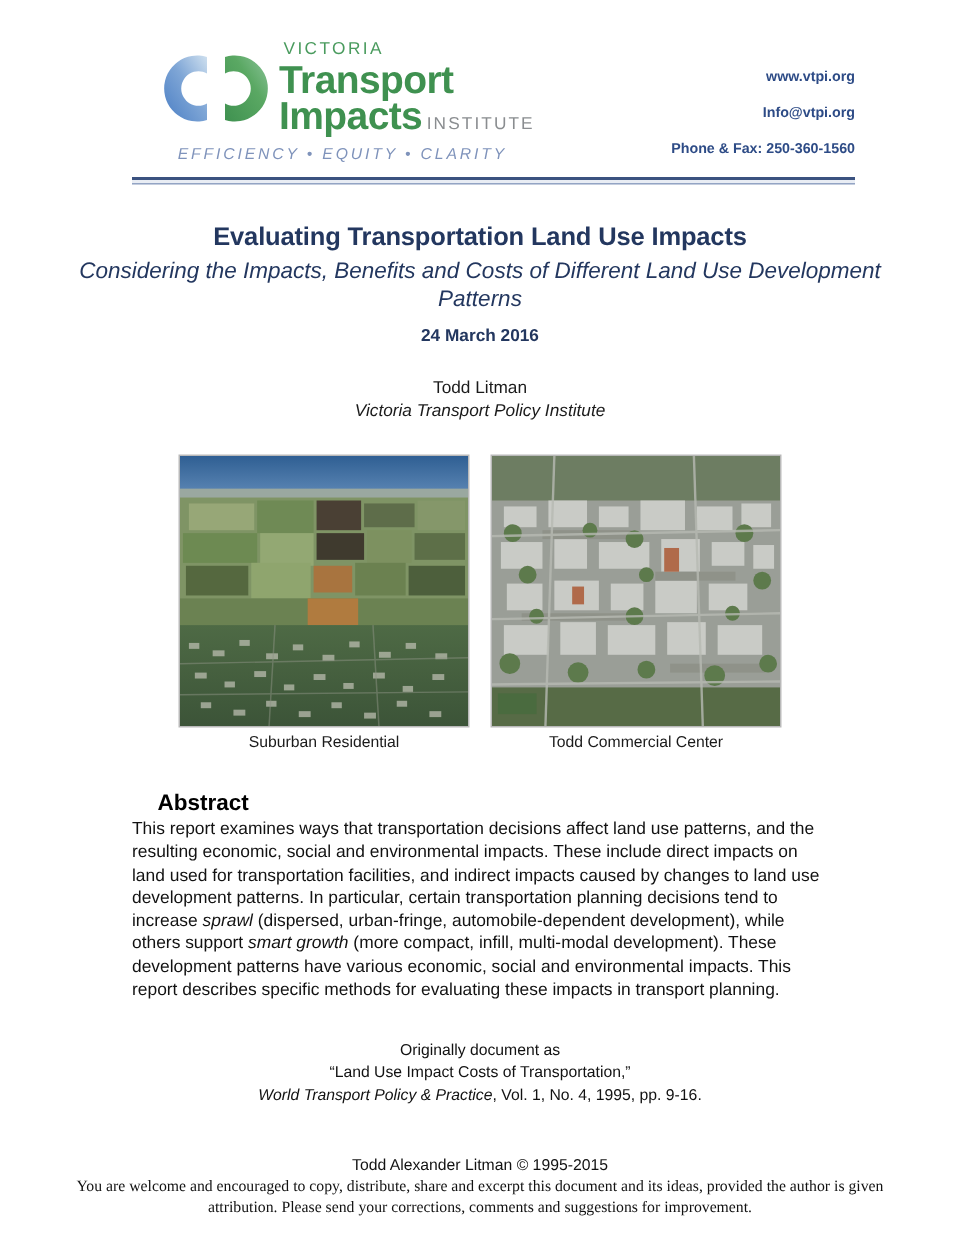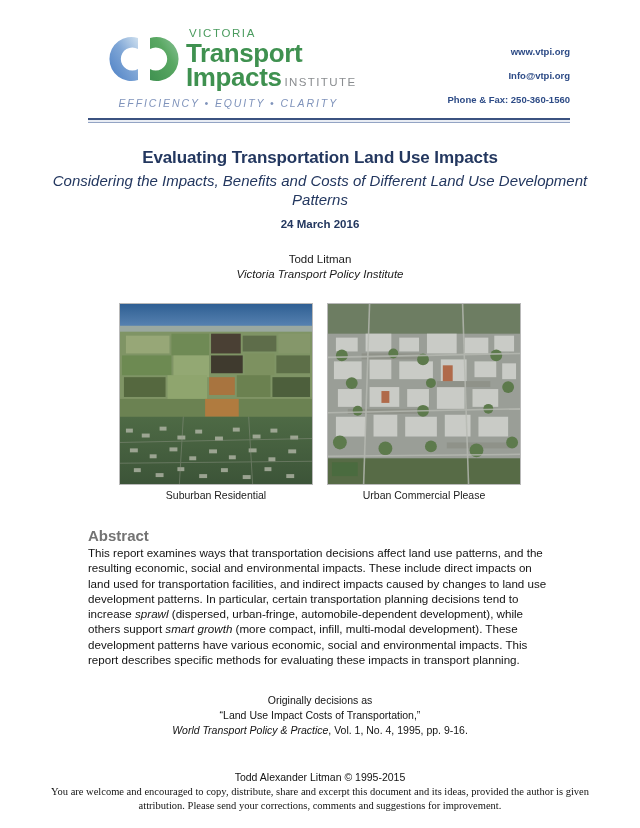--- a/index.html
+++ b/index.html
@@ -171,22 +171,22 @@
     margin-top: 4px;
   }
 
   
   .abstract {
     margin: 26px 86px 0 88px;
   }
   .abstract h2 {
     font-size: 15px;
     font-weight: bold;
-    color: #737373;
-    margin: 0 0 1px 0;
+    color: #000000;
+    margin: 0 0 1px 17px;
   }
   .abstract p {
     margin: 0;
     font-size: 11.6px;
     line-height: 1.32;
     color: #121212;
     text-align: left;
   }
   .abstract em { font-style: italic; }
 
@@ -416,31 +416,31 @@
             </g>
           <g stroke="#b7bab3" stroke-width="1.6" opacity="0.8">
             <line x1="0" y1="54" x2="194" y2="50"></line>
             <line x1="0" y1="110" x2="194" y2="106"></line>
             <line x1="0" y1="154" x2="194" y2="152"></line>
             <line x1="42" y1="0" x2="36" y2="182"></line>
             <line x1="136" y1="0" x2="142" y2="182"></line>
           </g>
         </svg>
       </div>
-      <div class="caption">Urban Commercial Please</div>
+      <div class="caption">Todd Commercial Center</div>
     </div>
   </div>
 
   <div class="abstract">
     <h2>Abstract</h2>
     <p id="abstract-body"><span>This report examines ways that transportation decisions affect land use patterns, and the resulting economic, social and environmental impacts. These include direct impacts on land used for transportation facilities, and indirect impacts caused by changes to land use development patterns. In particular, certain transportation planning decisions tend to increase </span><em>sprawl</em><span> (dispersed, urban-fringe, automobile-dependent development), while others support </span><em>smart growth</em><span> (more compact, infill, multi-modal development). These development patterns have various economic, social and environmental impacts. This report describes specific methods for evaluating these impacts in transport planning.</span></p>
   </div>
 
   <div class="citation">
-    <div>Originally decisions as</div>
+    <div>Originally document as</div>
     <div>“Land Use Impact Costs of Transportation,”</div>
     <div>
       <span class="journal">World Transport Policy &amp; Practice</span><span>, Vol. 1, No. 4, 1995, pp. 9-16.</span>
     </div>
   </div>
 
   <div class="copyright">
     <div class="copy-line">Todd Alexander Litman © 1995-2015</div>
     <div class="copy-body">You are welcome and encouraged to copy, distribute, share and excerpt this document and its ideas, provided the author is given attribution. Please send your corrections, comments and suggestions for improvement.</div>
   </div>

